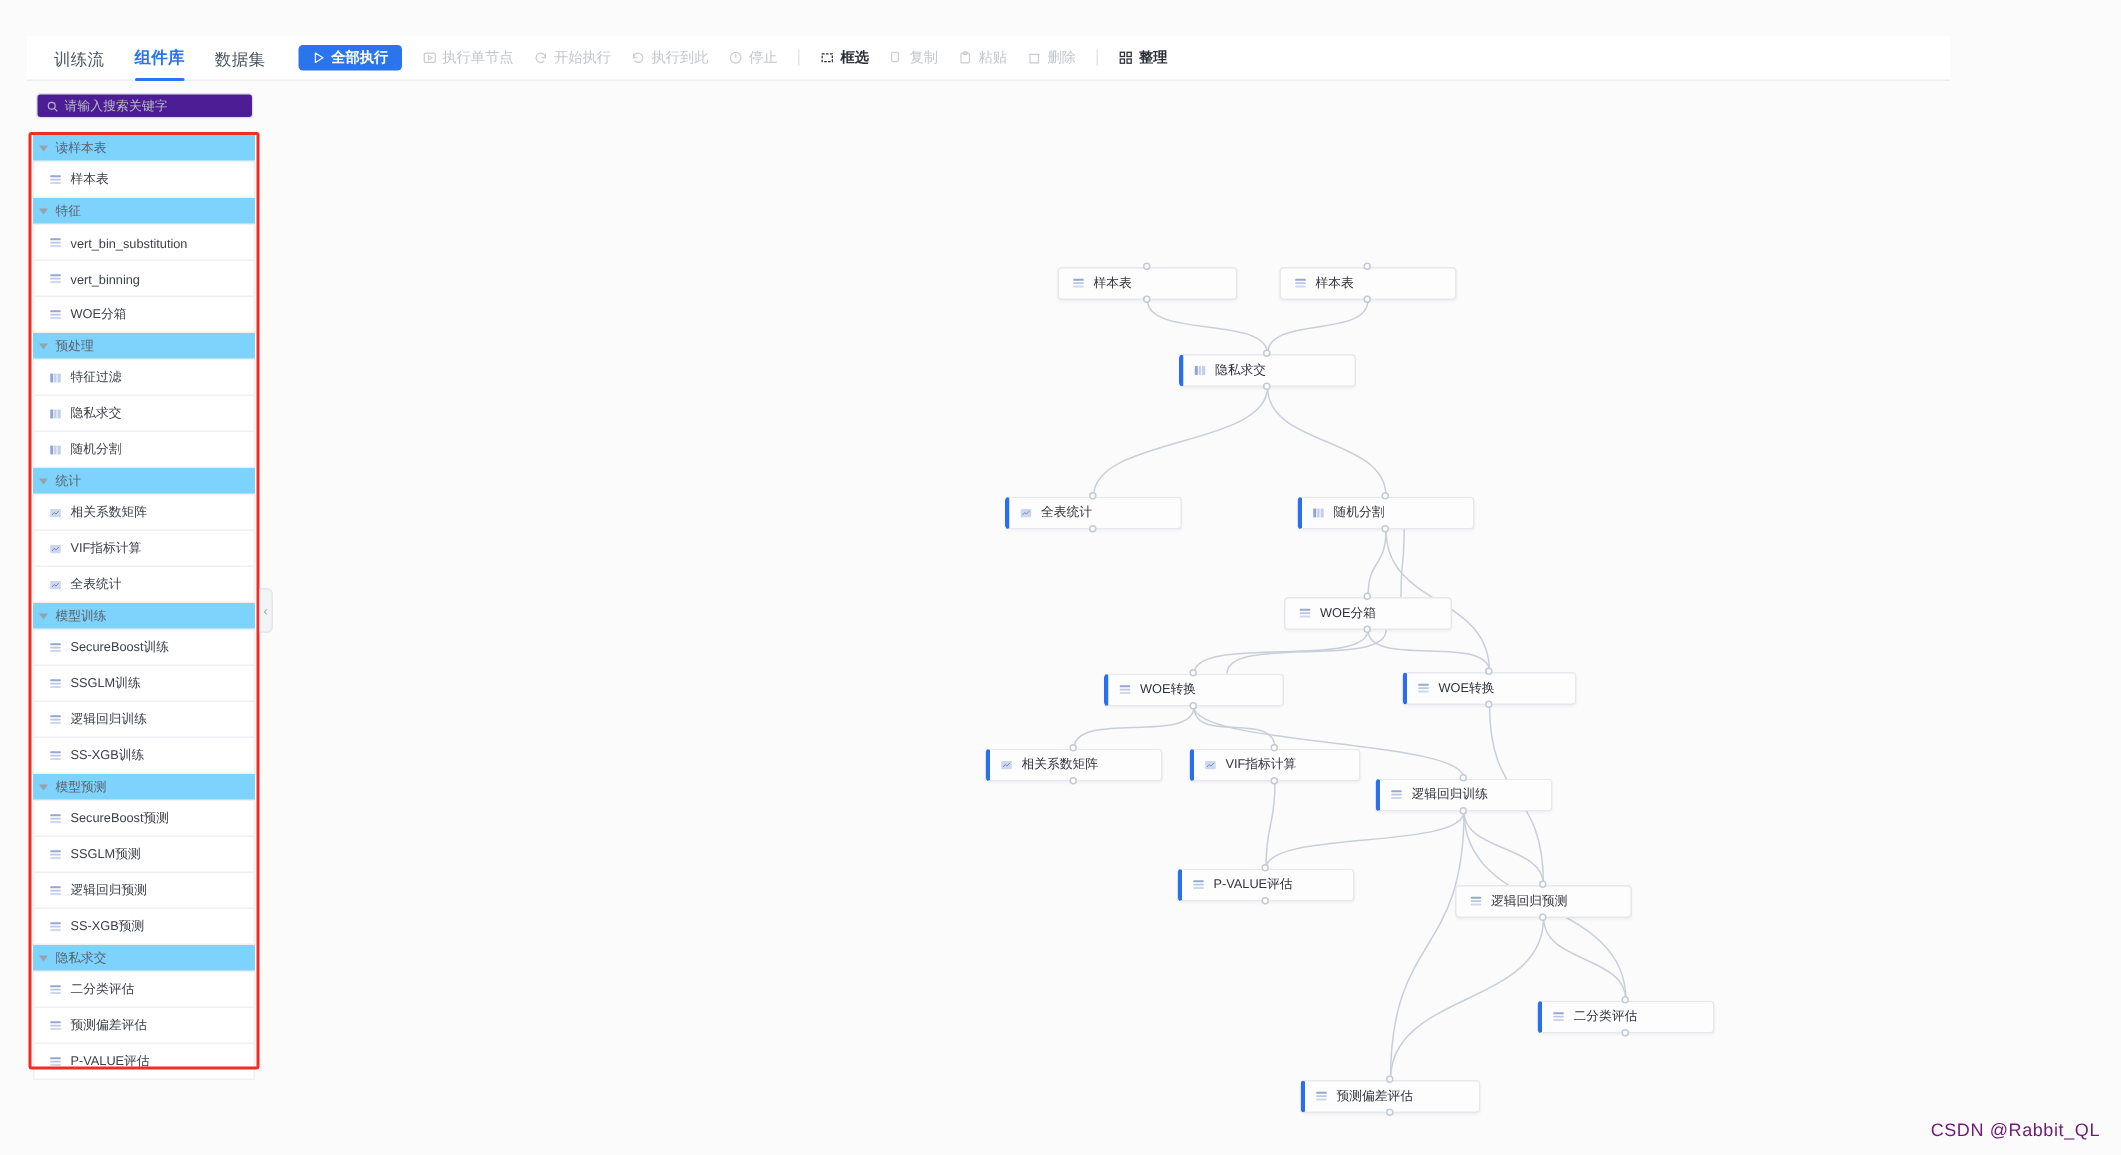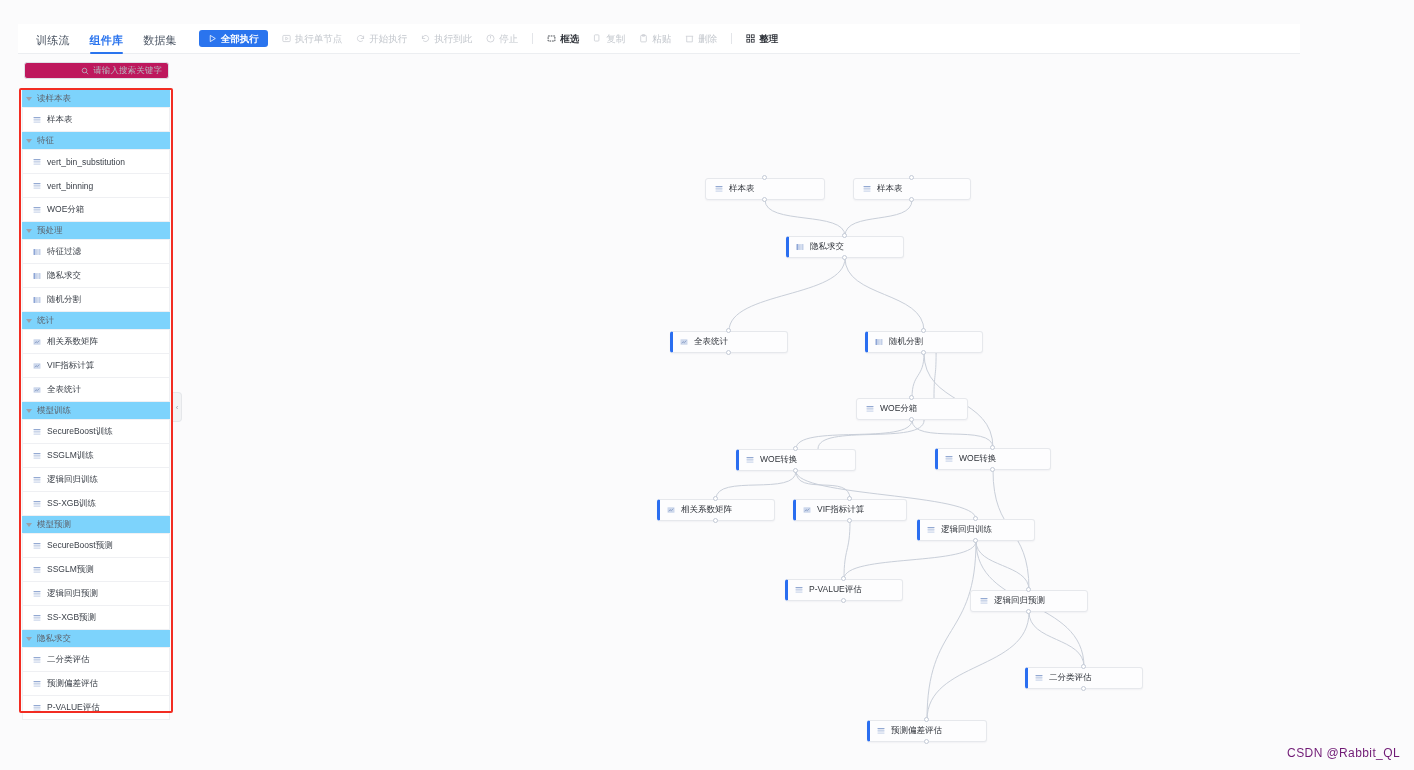--- a/index.html
+++ b/index.html
@@ -15,21 +15,21 @@
   .topbar {
     position: absolute; left: 18px; top: 24px; width: 1282px; height: 30px;
     background: #ffffff; border-bottom: 1px solid #eceef1;
     display: flex; align-items: center;
   }
   .tabs { display: flex; align-items: flex-end; height: 30px; padding-left: 18px; gap: 20px; }
   .tab {
     font-size: 11px; color: #4b5563; line-height: 28px; cursor: pointer;
     position: relative; white-space: nowrap; letter-spacing: .2px;
   }
-  .tab.active { color: #2a74ee; font-weight: 700; }
+  .tab.active { color: #2a74ee; font-weight: 700; font-family: Liberation Mono, monospace; }
   .tab.active::after {
     content: ""; position: absolute; left: 0; right: 0; bottom: 0;
     height: 2px; background: #2a74ee; border-radius: 1px;
   }
 
   .toolbar { display: flex; align-items: center; gap: 0; margin-left: 22px; height: 30px; }
   .tbtn {
     display: flex; align-items: center; gap: 4px;
     font-size: 9.5px; padding: 3px 7px; border-radius: 3px;
     white-space: nowrap; cursor: pointer; line-height: 1;
@@ -40,21 +40,21 @@
   .tbtn.dim { color: #c3c7cd; }
   .tbtn.dim svg { stroke: #c9ccd2; fill: none; }
   .tbtn.on { color: #2b2f36; font-weight: 700; }
   .tbtn.on svg { stroke: #2b2f36; fill: none; }
   .tsep { width: 1px; height: 11px; background: #e3e5e9; margin: 0 7px; }
 
   
   .leftpanel { position: absolute; left: 18px; top: 56px; width: 155px; }
   .searchbox {
     margin: 6px 4px 6px 6px; height: 17px; border: 1px solid #dfe2e7; border-radius: 3px;
-    background: #be185d; display: flex; align-items: center; gap: 4px; padding: 0 6px; justify-content: flex-end;
+    background: #4c1d95; display: flex; align-items: center; gap: 4px; padding: 0 6px;
   }
   .searchbox .ph { font-size: 8.5px; color: #b6bac1; letter-spacing: .1px; }
   .searchbox svg { width: 8px; height: 8px; stroke: #b6bac1; fill: none; flex: 0 0 auto; }
 
   .redframe {
     position: absolute; left: 19px; top: 88px; width: 154px; height: 625px;
     border: 2px solid #f22c22; border-radius: 2px; pointer-events: none; z-index: 6;
   }
 
   .complist { position: absolute; left: 22px; top: 90px; width: 148px; }

